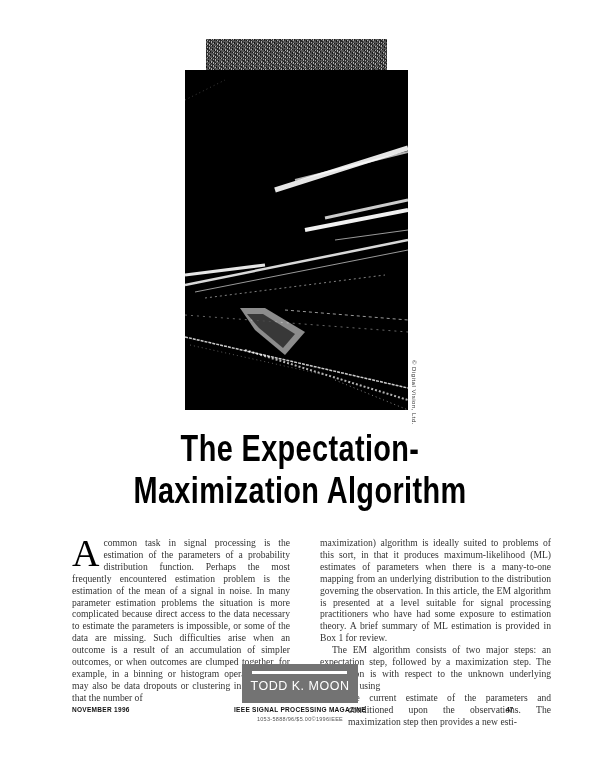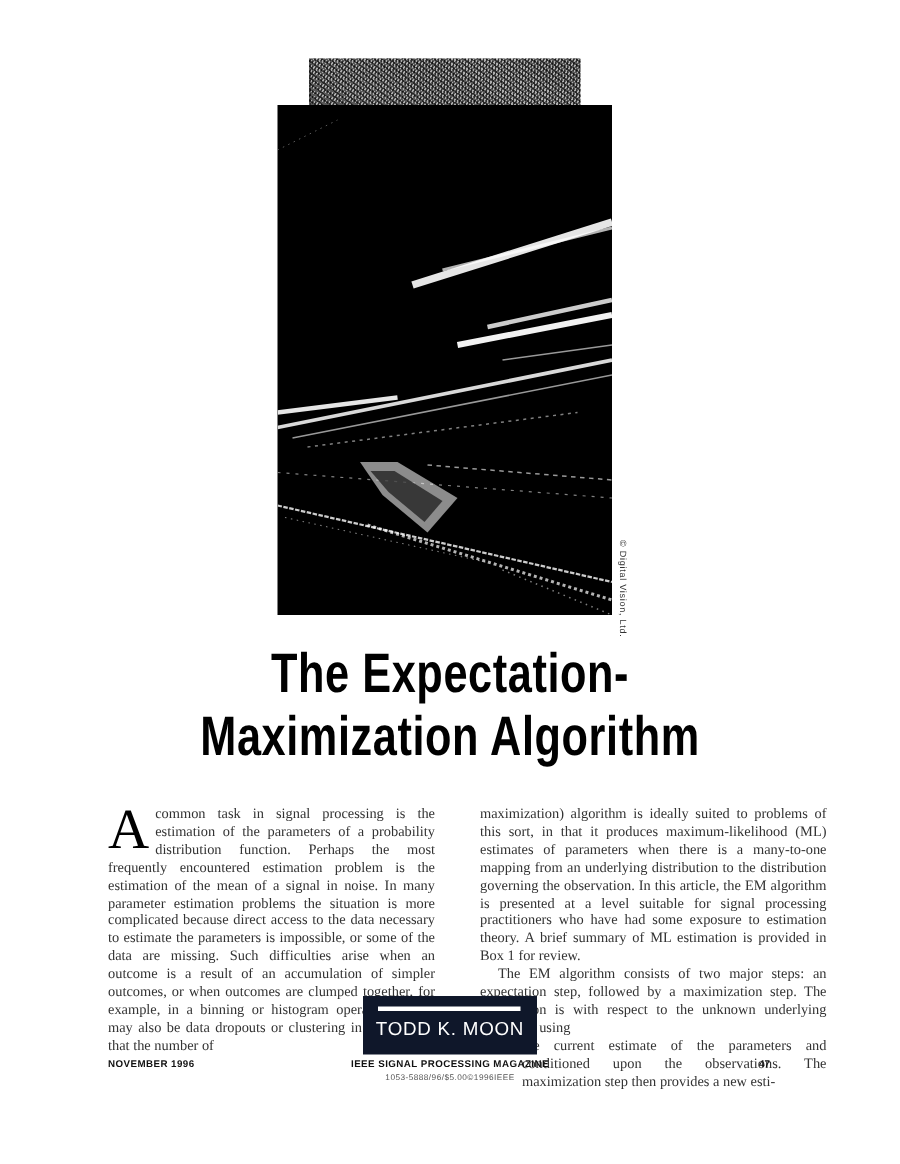--- a/index.html
+++ b/index.html
@@ -14,21 +14,21 @@
   .photo svg { position:absolute; left:0; top:0; }
   .credit { position:absolute; left:409px; top:360px; width:8px; height:50px; }
   .credit span { display:block; transform:rotate(90deg); transform-origin:left top; position:absolute; left:8px; top:0; font-family:"Liberation Sans", sans-serif; font-size:6px; white-space:nowrap; color:#333; letter-spacing:0.5px; }
   .title { position:absolute; left:0; width:600px; top:428px; text-align:center; font-family:"Liberation Sans", sans-serif; font-weight:bold; font-size:37px; line-height:42px; transform:scaleX(0.78); transform-origin:center top; color:#000; letter-spacing:0.5px; }
   .col { position:absolute; top:537px; font-size:9.6px; line-height:11.9px; text-align:justify; color:#333; }
   .col-left { left:72px; width:218px; }
   .col-right { left:320px; width:231px; }
   .col p { margin:0; }
   .dropcap { float:left; font-size:38px; line-height:30px; margin:1px 4px 0 0; font-family:"Liberation Serif", serif; color:#000; }
   .indent { text-indent:12px; }
-  .author { position:absolute; left:242px; top:664px; width:116px; height:39px; background:#0f172a;text-decoration:underline; }
+  .author { position:absolute; left:242px; top:664px; width:116px; height:39px; background:#737373;text-decoration:underline; }
   .author .bar { position:absolute; left:10px; top:7px; width:95px; height:3px; background:#fff; }
   .author .name { position:absolute; left:0; width:116px; top:15px; text-align:center; color:#fff; font-family:"Liberation Sans", sans-serif; font-size:12.5px; letter-spacing:0.5px; }
   .footer-left { position:absolute; left:72px; top:706px; font-family:"Liberation Sans", sans-serif; font-weight:bold; font-size:6.5px; letter-spacing:0.3px; color:#111; }
   .footer-mid { position:absolute; left:0; width:600px; top:706px; text-align:center; font-family:"Liberation Sans", sans-serif; font-weight:bold; font-size:6.5px; letter-spacing:0.3px; color:#111; }
   .footer-mid2 { position:absolute; left:0; width:600px; top:716px; text-align:center; font-family:"Liberation Sans", sans-serif; font-size:5.5px; color:#555; letter-spacing:0.3px; }
   .footer-right { position:absolute; left:506px; top:706px; font-family:"Liberation Sans", sans-serif; font-weight:bold; font-size:6.5px; color:#111; }
 </style>
 </head>
 <body>
 

